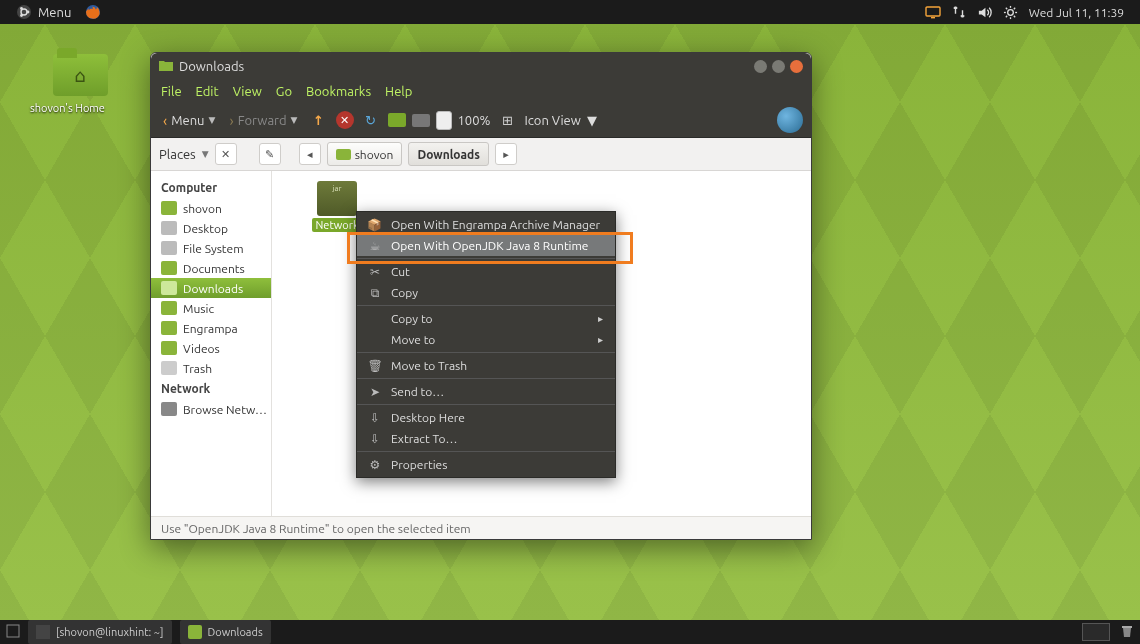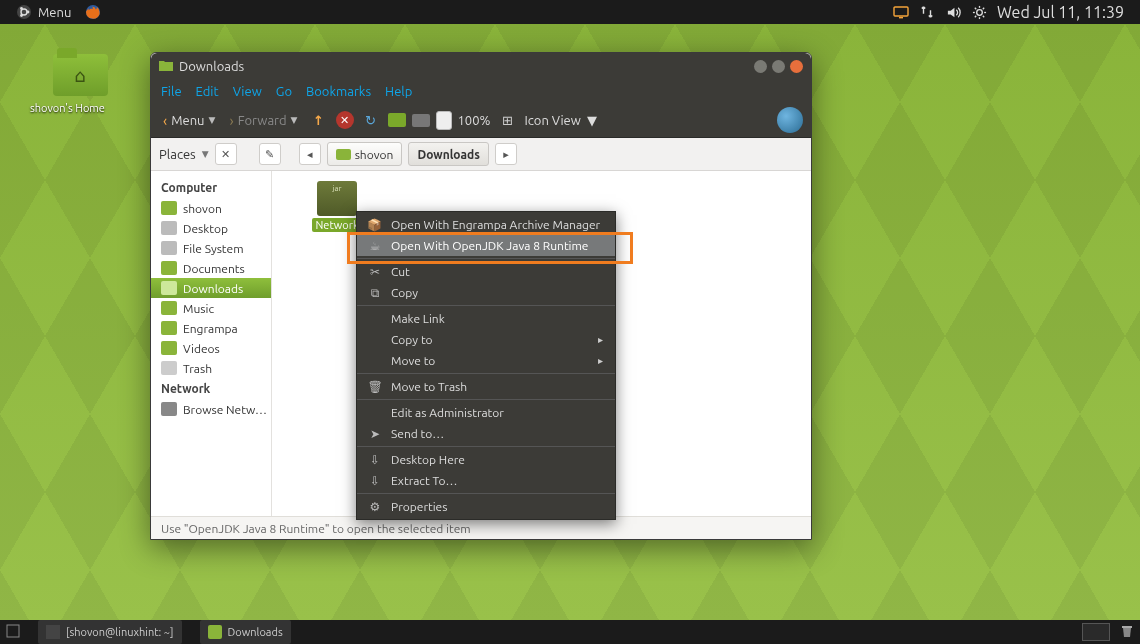--- a/index.html
+++ b/index.html
@@ -21,21 +21,21 @@
   .d-icon .folder::after{content:"⌂";position:absolute;inset:0;display:flex;align-items:center;justify-content:center;font-size:18px;color:#3b5412;}
   .d-icon span{font-size:11px;text-shadow:0 1px 2px #000;}
   
   .win{position:absolute;left:150px;top:52px;width:660px;height:486px;background:#fff;border:1px solid #3a3a3a;border-radius:6px 6px 0 0;box-shadow:0 8px 30px rgba(0,0,0,.45);display:flex;flex-direction:column;overflow:hidden;}
   .titlebar{height:26px;background:#3c3b37;color:#ddd;display:flex;align-items:center;padding:0 8px;font-size:13px;border-radius:6px 6px 0 0;}
   .titlebar .dots{margin-left:auto;display:flex;gap:5px;}
   .titlebar .dot{width:13px;height:13px;border-radius:50%;}
   .dot.min{background:#7a7a74;}
   .dot.max{background:#7a7a74;}
   .dot.close{background:#e76f3c;}
-  .menubar{height:24px;background:#3c3b37;color:#0ea5e9;display:flex;align-items:center;gap:14px;padding:0 10px;}
+  .menubar{height:24px;background:#3c3b37;color:#bef264;display:flex;align-items:center;gap:14px;padding:0 10px;}
   .menubar span{font-size:13px;}
   .toolbar{height:34px;background:#3c3b37;display:flex;align-items:center;gap:6px;padding:0 8px;color:#ddd;border-bottom:1px solid #2a2a28;}
   .tbtn{display:flex;align-items:center;gap:4px;padding:2px 4px;border-radius:3px;}
   .tbtn .tri{font-size:9px;color:#bbb;}
   .tico{width:22px;height:22px;display:inline-flex;align-items:center;justify-content:center;border-radius:3px;}
   .tico.up{color:#f6a94a;font-weight:bold;}
   .tico.stop{background:#b5362d;border-radius:50%;width:18px;height:18px;font-size:11px;color:#fff;}
   .tico.reload{color:#5aa6d8;}
   .tico.home{background:#7aa82a;width:18px;height:14px;border-radius:2px;}
   .tico.comp{background:#777;width:18px;height:13px;border-radius:2px;}
@@ -67,21 +67,21 @@
   .status{height:22px;border-top:1px solid #e0ded9;background:#f6f5f3;color:#666;font-size:12px;display:flex;align-items:center;padding:0 10px;}
   
   .ctx{position:absolute;left:356px;top:211px;width:258px;background:#3c3b37;border:1px solid #2b2b28;box-shadow:0 4px 14px rgba(0,0,0,.5);padding:2px 0;color:#ddd;}
   .ctx .item{display:flex;align-items:center;gap:8px;height:21px;padding:0 12px 0 10px;font-size:12px;}
   .ctx .sep{height:1px;background:#555;margin:2px 0;}
   .ctx .item.hover{background:#77797a;color:#fff;}
   .ctx .item .iico{width:16px;text-align:center;font-size:12px;color:#bbb;}
   .ctx .item .arrow{margin-left:auto;font-size:10px;color:#ccc;}
   .ctx .highlight-box{position:absolute;border:3px solid #f07c1f;pointer-events:none;}
   
-  .taskbar{position:absolute;left:0;right:0;bottom:0;height:24px;background:#1b1b1b;color:#ccc;display:flex;align-items:center;padding:0 6px;gap:18px;}
+  .taskbar{position:absolute;left:0;right:0;bottom:0;height:24px;background:#1b1b1b;color:#ccc;display:flex;align-items:center;padding:0 6px;gap:8px;}
   .task{display:flex;align-items:center;gap:6px;padding:2px 8px;height:20px;background:#333;border-radius:2px;font-size:11px;}
   .task .tic{width:14px;height:14px;display:inline-block;}
   .task:first-of-type .tic{background:#444;}
   .task:nth-of-type(2) .tic{background:#8ab43a;border-radius:2px;}
   .taskbar .right{margin-left:auto;display:flex;align-items:center;gap:10px;}
   .ws{width:26px;height:16px;border:1px solid #555;background:#2a2a2a;}
 </style>
 </head>
 <body>
 
@@ -130,21 +130,21 @@
             <line x1="8" y1="13" x2="8" y2="15"></line>
             <line x1="1" y1="8" x2="3" y2="8"></line>
             <line x1="13" y1="8" x2="15" y2="8"></line>
             <line x1="3" y1="3" x2="4.5" y2="4.5"></line>
             <line x1="11.5" y1="11.5" x2="13" y2="13"></line>
             <line x1="3" y1="13" x2="4.5" y2="11.5"></line>
             <line x1="11.5" y1="4.5" x2="13" y2="3"></line>
           </g>
         </svg>
       </span>
-    <span style="font-size:16px;">Wed Jul 11, 11:39</span>
+    <span style="font-size:12px;">Wed Jul 11, 11:39</span>
   </div>
 </div>
 
 <div class="desktop">
   <div class="d-icon">
     <div class="folder"></div>
     <span>shovon's Home</span>
   </div>
 </div>
 
@@ -283,42 +283,34 @@
       <span class="iico">✂</span>
       <span>Cut</span>
     </div>
   <div class="item">
       <span class="iico">⧉</span>
       <span>Copy</span>
     </div>
   <div class="sep"></div>
   <div class="item">
       <span class="iico"></span>
-      <span>Make Link</span>
-    </div>
-  <div class="item">
-      <span class="iico"></span>
       <span>Copy to</span>
       <span class="arrow">▸</span>
     </div>
   <div class="item">
       <span class="iico"></span>
       <span>Move to</span>
       <span class="arrow">▸</span>
     </div>
   <div class="sep"></div>
   <div class="item">
       <span class="iico">🗑</span>
       <span>Move to Trash</span>
     </div>
   <div class="sep"></div>
-  <div class="item">
-      <span class="iico"></span>
-      <span>Edit as Administrator</span>
-    </div>
   <div class="item">
       <span class="iico">➤</span>
       <span>Send to…</span>
     </div>
   <div class="sep"></div>
   <div class="item">
       <span class="iico">⇩</span>
       <span>Desktop Here</span>
     </div>
   <div class="item">

